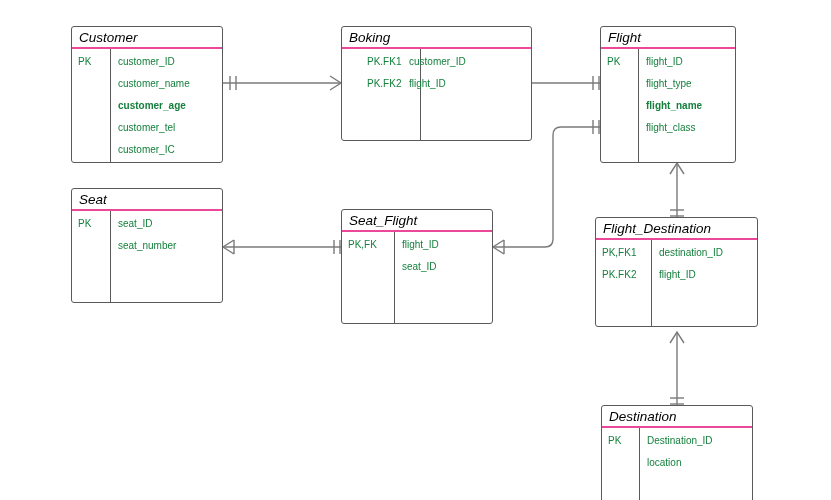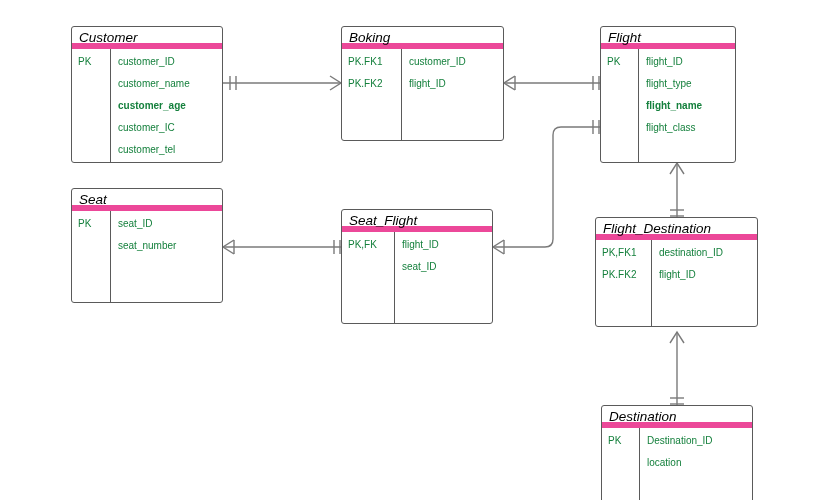--- a/index.html
+++ b/index.html
@@ -30,21 +30,21 @@
     box-sizing: border-box;
     border: 1px solid #5a5a5a;
     border-radius: 3px;
     background: #ffffff;
     overflow: hidden;
   }
   .entity-header {
     box-sizing: border-box;
     height: 22px;
     line-height: 21px;
-    border-bottom: 6px solid #ec4899;
+    border-bottom: 2px solid #ec4899;
     padding-left: 7px;
     font-style: italic;
     font-size: 13.5px;
     color: #000000;
     white-space: nowrap;
   }
   .entity-body {
     position: relative;
     box-sizing: border-box;
     height: calc(100% - 22px);
@@ -148,29 +148,29 @@
             <div class="row-text">PK</div>
             <div class="row-text"></div>
             <div class="row-text"></div>
             <div class="row-text"></div>
             <div class="row-text"></div>
           </div>
           <div class="attr-col" style="left: 39px;">
             <div class="row-text">customer_ID</div>
             <div class="row-text">customer_name</div>
             <div class="row-text emphasis">customer_age</div>
+            <div class="row-text">customer_tel</div>
             <div class="row-text">customer_IC</div>
-            <div class="row-text">customer_tel</div>
-          </div>
-        </div>
-      </div>
-      <div class="entity" style="left: 341px; top: 26px; width: 163px; height: 115px;">
+          </div>
+        </div>
+      </div>
+      <div class="entity" style="left: 341px; top: 26px; width: 191px; height: 115px;">
         <div class="entity-header">Boking</div>
         <div class="entity-body">
-          <div class="key-col" style="width: 60px;">
+          <div class="key-col" style="width: 60px; margin-left: 19px;">
             <div class="row-text">PK.FK1</div>
             <div class="row-text">PK.FK2</div>
           </div>
           <div class="attr-col" style="left: 60px;">
             <div class="row-text">customer_ID</div>
             <div class="row-text">flight_ID</div>
           </div>
         </div>
       </div>
       <div class="entity" style="left: 600px; top: 26px; width: 136px; height: 137px;">

